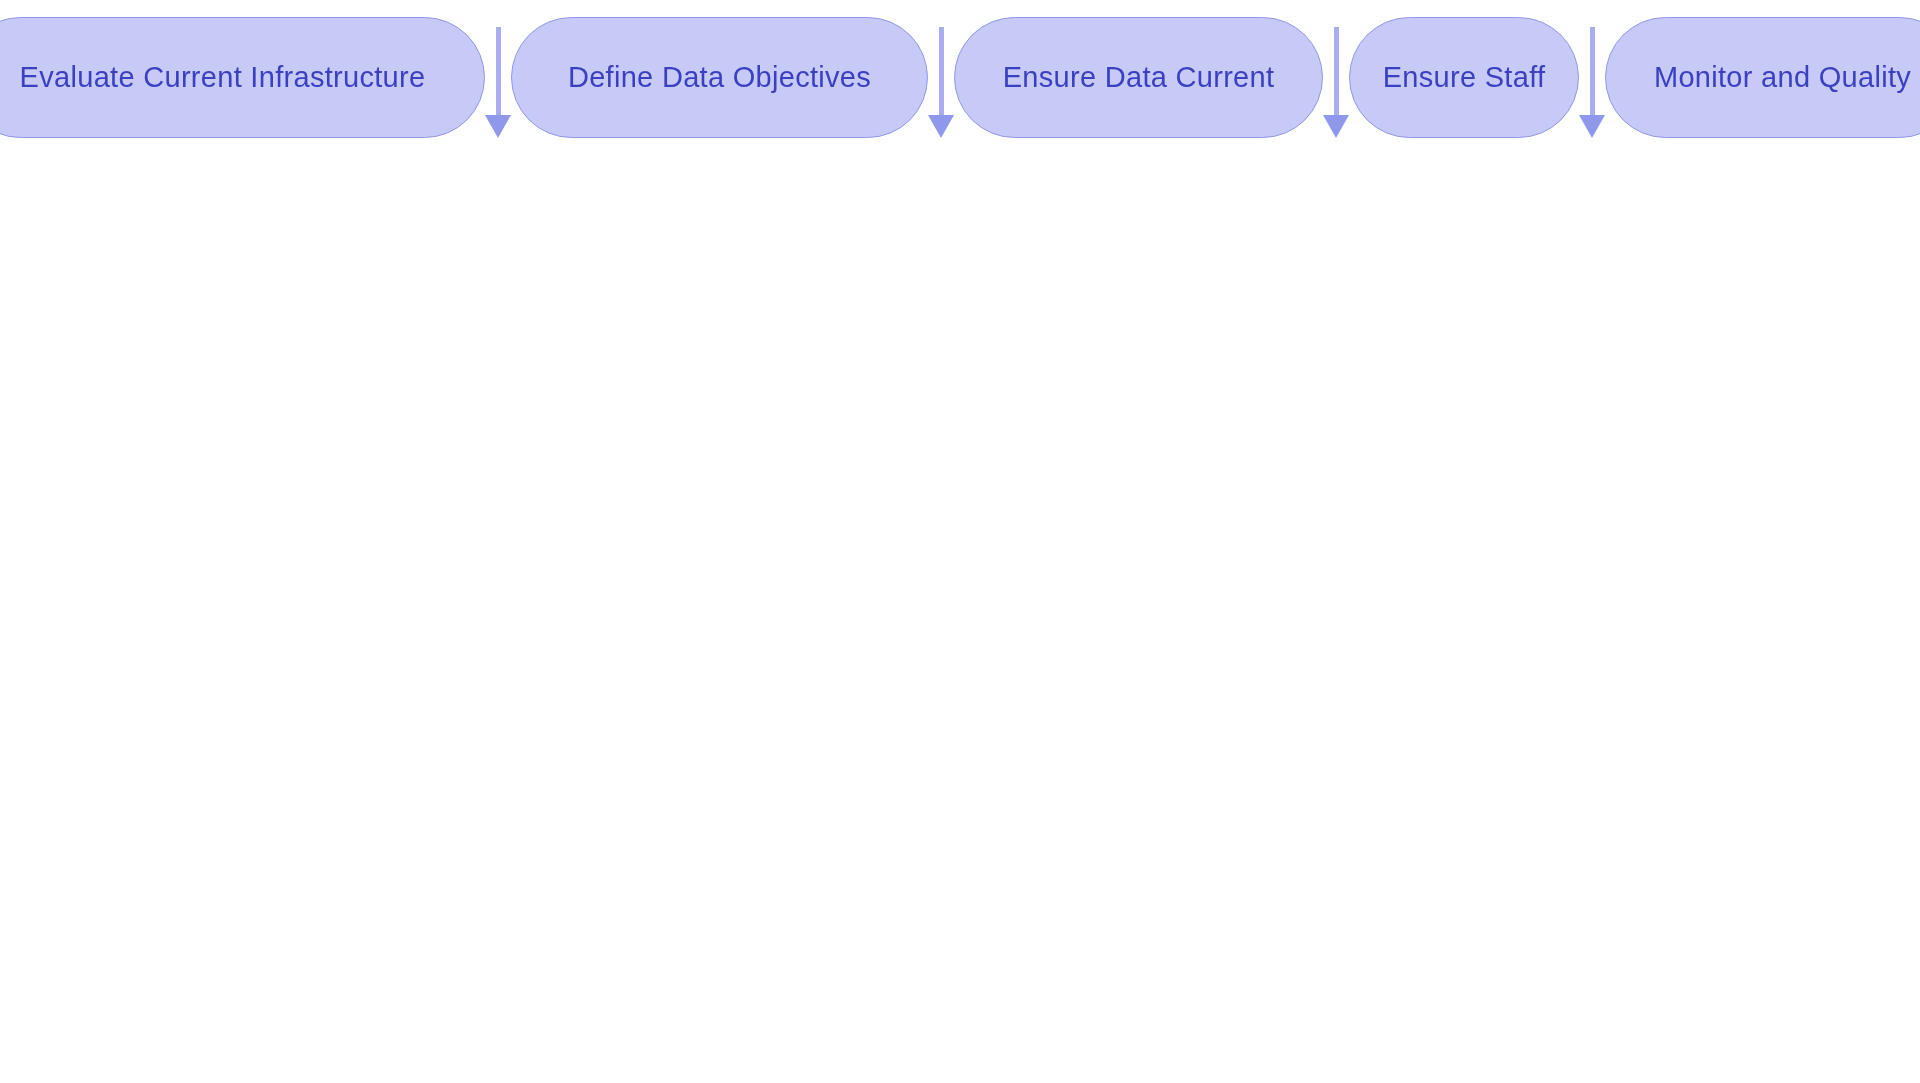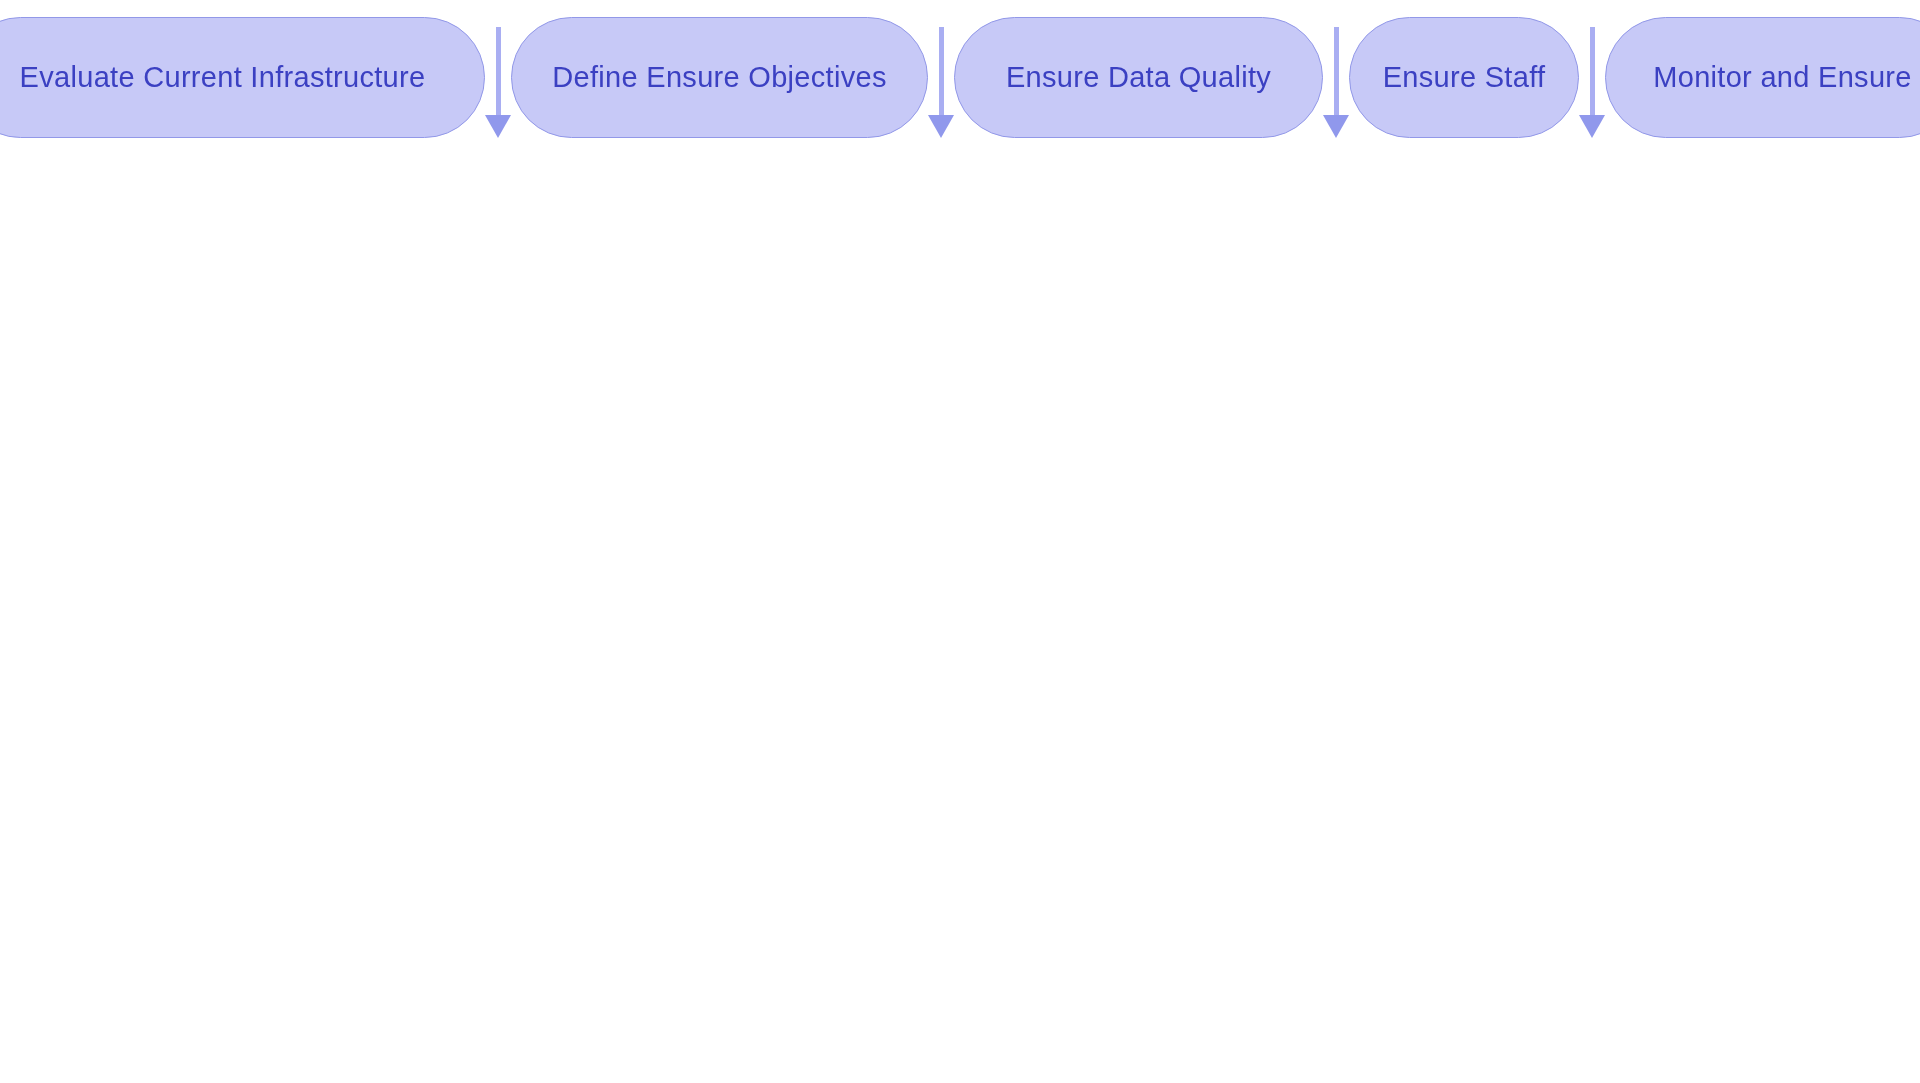--- a/index.html
+++ b/index.html
@@ -72,43 +72,43 @@
   <div class="node node-1">
     <span>Evaluate Current Infrastructure</span>
   </div>
 
   <div class="connector">
     <div class="line"></div>
     <div class="arrowhead"></div>
   </div>
 
   <div class="node node-2">
-    <span>Define Ensure Objectives</span>
+    <span>Define Data Objectives</span>
   </div>
 
   <div class="connector">
     <div class="line"></div>
     <div class="arrowhead"></div>
   </div>
 
   <div class="node node-3">
-    <span>Ensure Data Quality</span>
+    <span>Ensure Data Current</span>
   </div>
 
   <div class="connector">
     <div class="line"></div>
     <div class="arrowhead"></div>
   </div>
 
   <div class="node node-4">
     <span>Ensure Staff</span>
   </div>
 
   <div class="connector">
     <div class="line"></div>
     <div class="arrowhead"></div>
   </div>
 
   <div class="node node-5">
-    <span>Monitor and Ensure</span>
+    <span>Monitor and Quality</span>
   </div>
 
 </div>
 
 </body></html>

